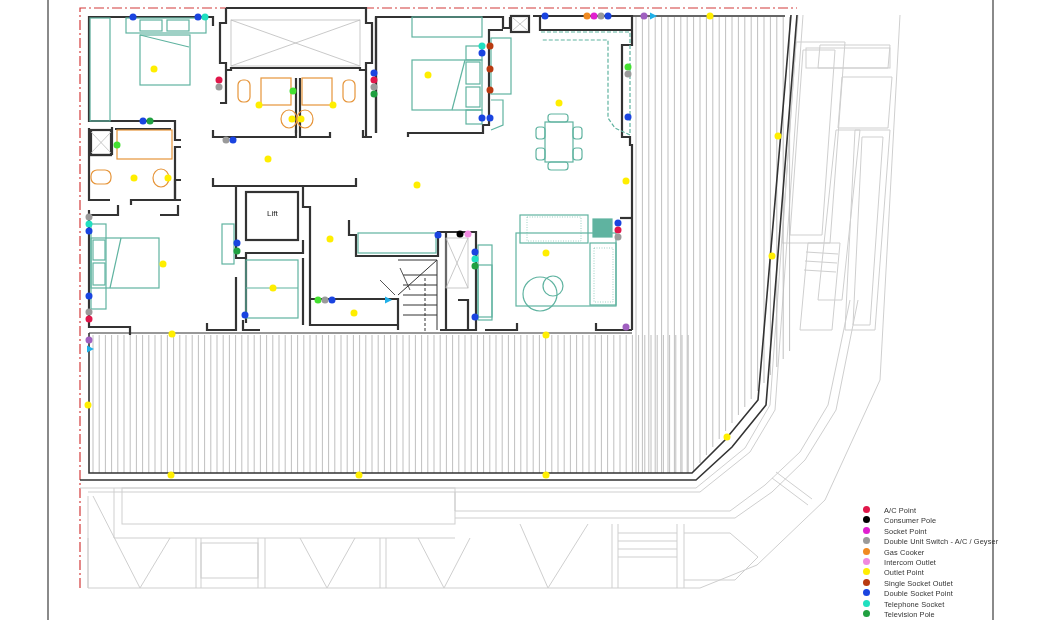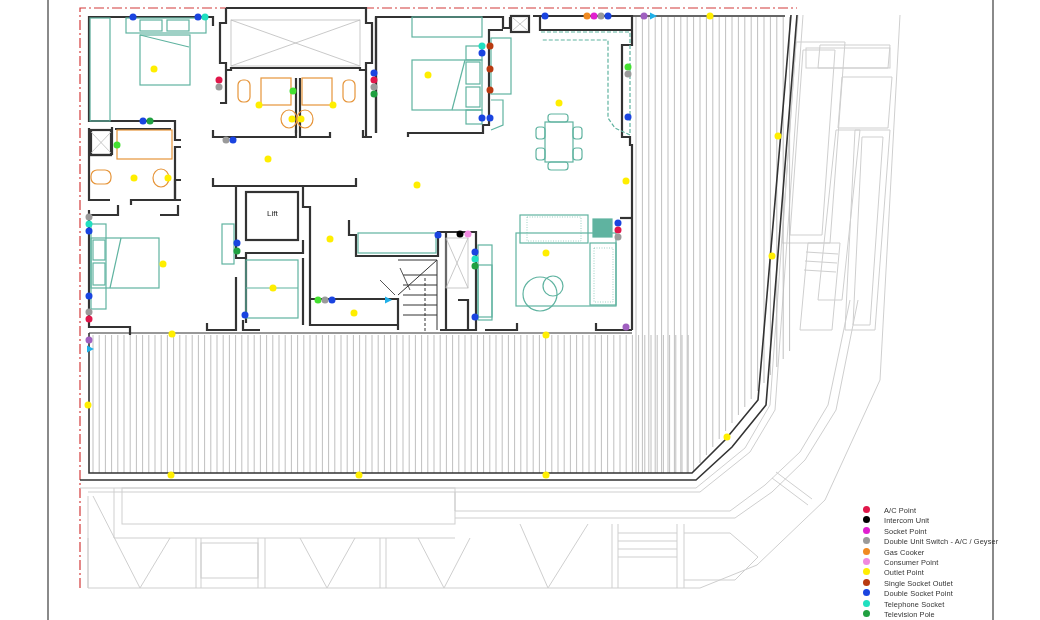--- a/index.html
+++ b/index.html
@@ -442,37 +442,37 @@
     </g>
 </svg>
 
 <div id="legend">
     <div class="legend-row">
       <span class="legend-dot" style="background: rgb(224, 23, 74);"></span>
       <span class="legend-label">A/C Point</span>
     </div>
     <div class="legend-row">
       <span class="legend-dot" style="background: rgb(0, 0, 0);"></span>
-      <span class="legend-label">Intercom Unit</span>
+      <span class="legend-label">Consumer Pole</span>
     </div>
     <div class="legend-row">
       <span class="legend-dot" style="background: rgb(224, 32, 208);"></span>
       <span class="legend-label">Socket Point</span>
     </div>
     <div class="legend-row">
       <span class="legend-dot" style="background: rgb(154, 154, 154);"></span>
       <span class="legend-label">Double Unit Switch - A/C / Geyser</span>
     </div>
     <div class="legend-row">
       <span class="legend-dot" style="background: rgb(240, 138, 32);"></span>
       <span class="legend-label">Gas Cooker</span>
     </div>
     <div class="legend-row">
       <span class="legend-dot" style="background: rgb(240, 138, 224);"></span>
-      <span class="legend-label">Consumer Point</span>
+      <span class="legend-label">Intercom Outlet</span>
     </div>
     <div class="legend-row">
       <span class="legend-dot" style="background: rgb(255, 238, 0);"></span>
       <span class="legend-label">Outlet Point</span>
     </div>
     <div class="legend-row">
       <span class="legend-dot" style="background: rgb(184, 58, 16);"></span>
       <span class="legend-label">Single Socket Outlet</span>
     </div>
     <div class="legend-row">

